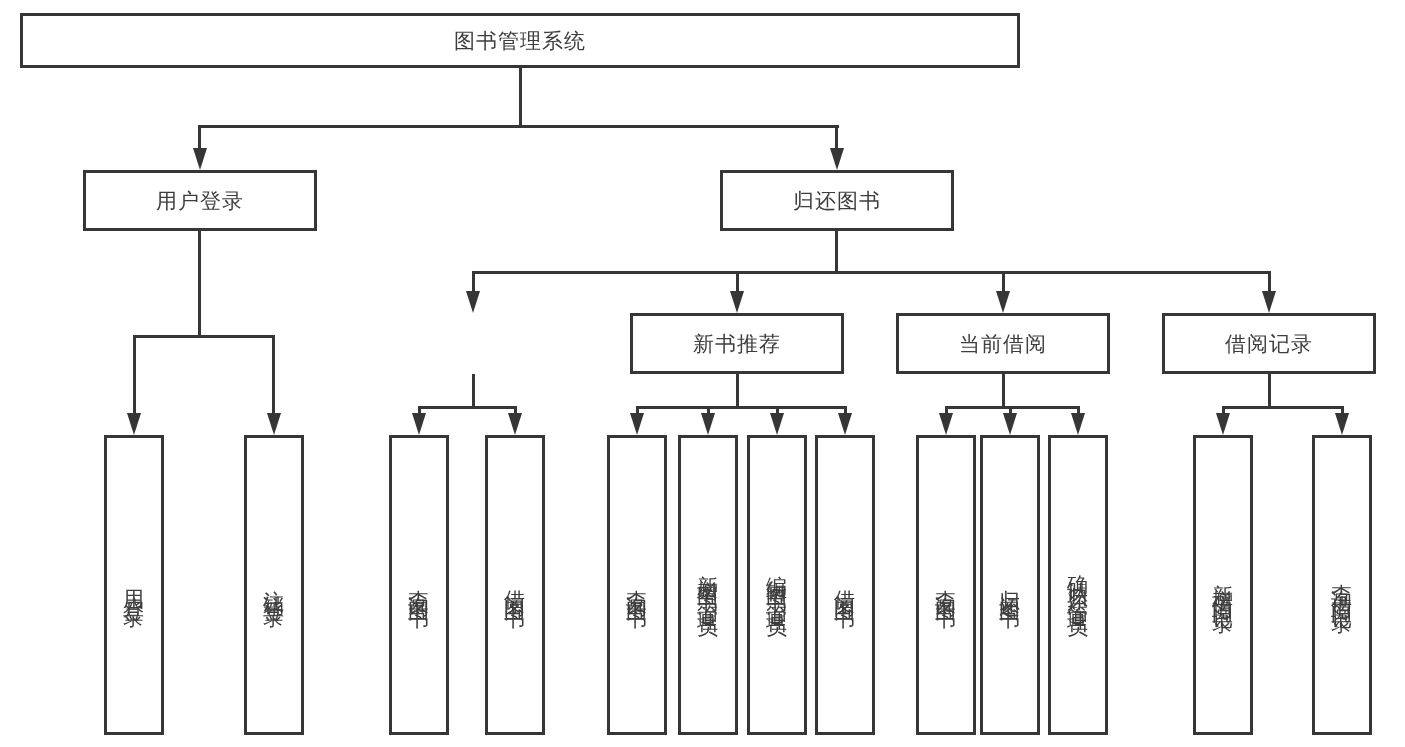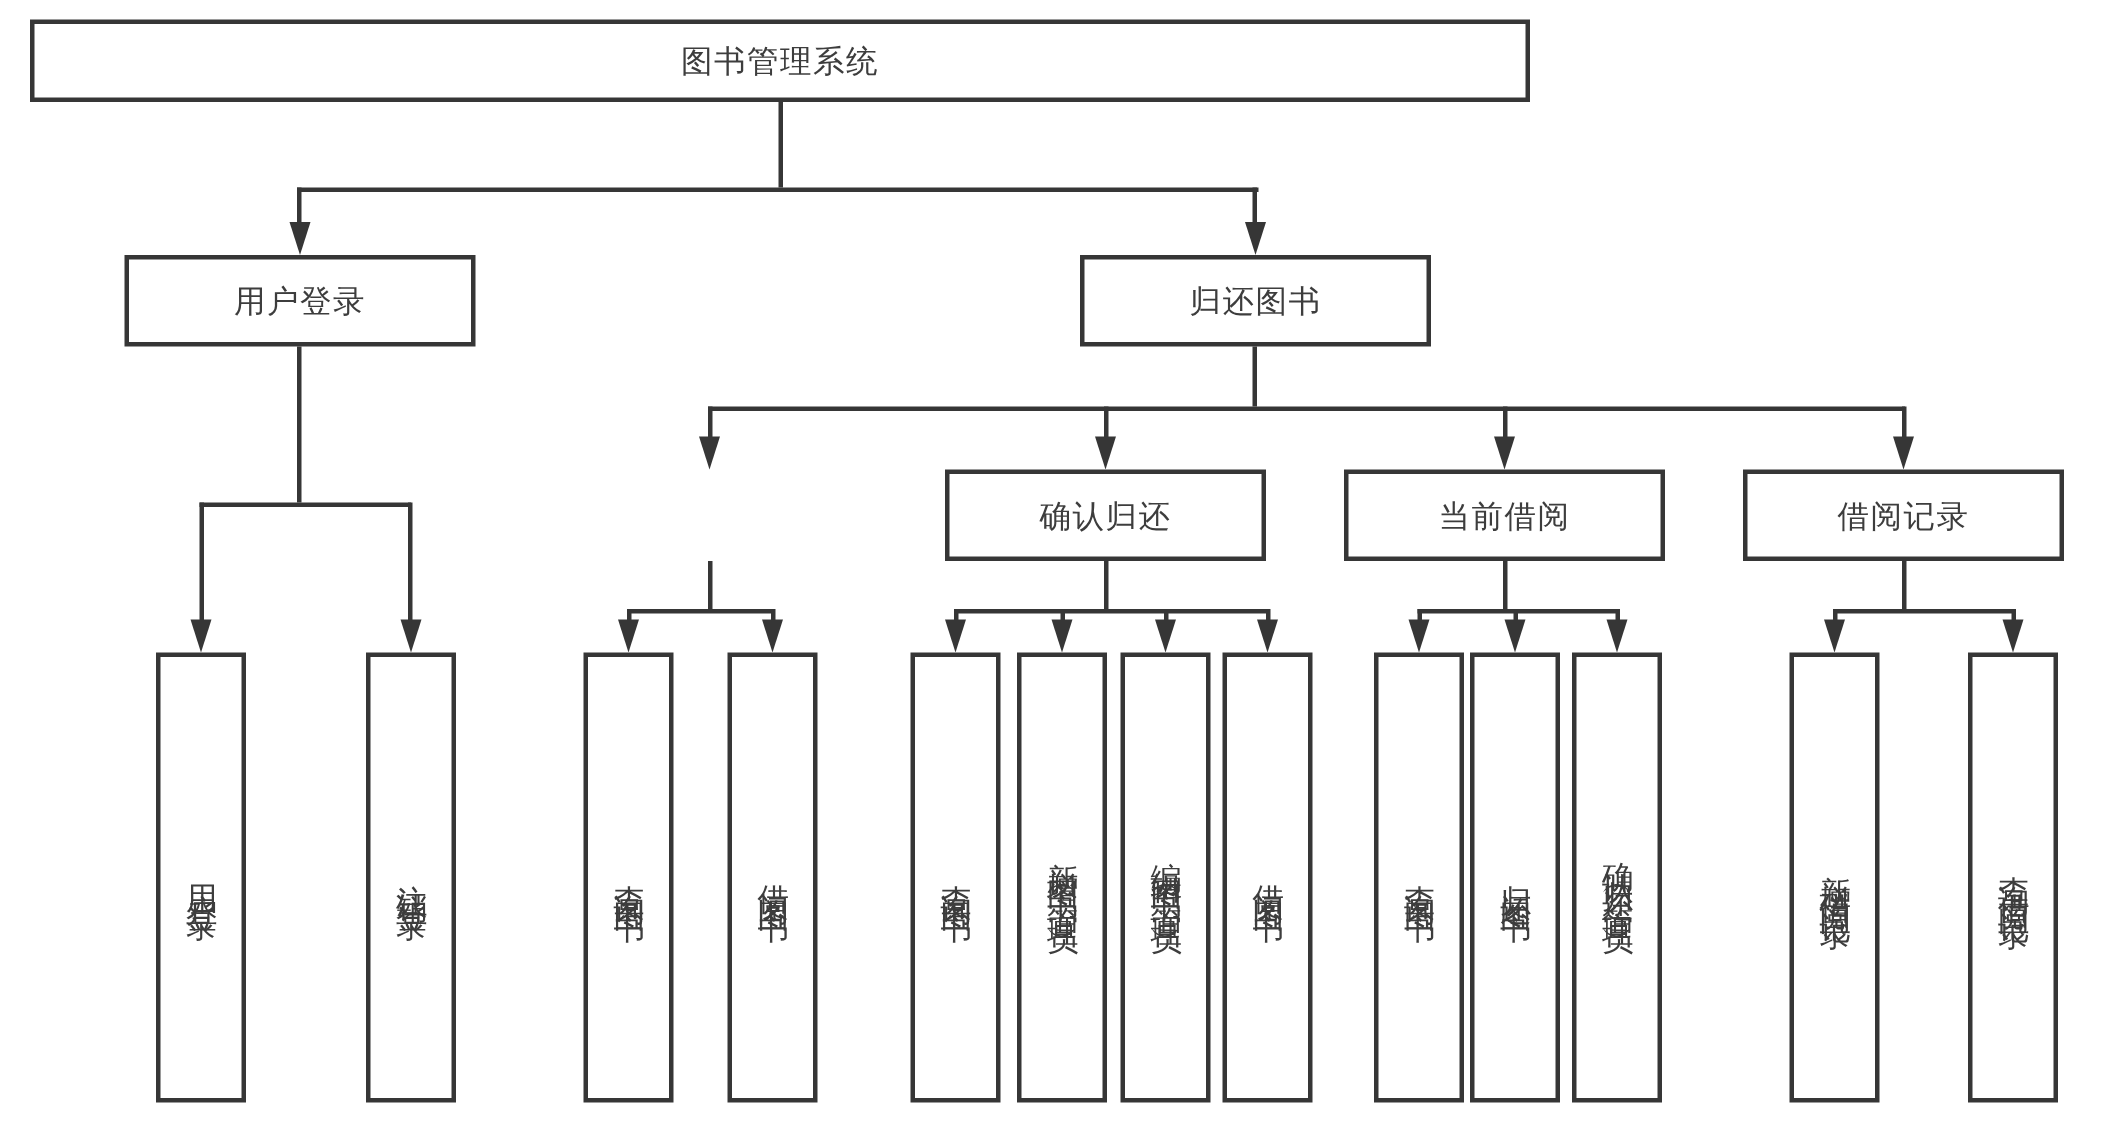--- a/index.html
+++ b/index.html
@@ -95,21 +95,21 @@
   <div class="hl" style="left:472px; top:271px; width:798px;"></div>
   <div class="vl" style="left:472px; top:271px; height:22px;"></div>
   <div class="ar" style="left:466px; top:291px;"></div>
   <div class="vl" style="left:736px; top:271px; height:22px;"></div>
   <div class="ar" style="left:730px; top:291px;"></div>
   <div class="vl" style="left:1002px; top:271px; height:22px;"></div>
   <div class="ar" style="left:996px; top:291px;"></div>
   <div class="vl" style="left:1268px; top:271px; height:22px;"></div>
   <div class="ar" style="left:1262px; top:291px;"></div>
 
-  <div class="box h" style="left:630px; top:313px; width:214px; height:61px;">确认归还</div>
+  <div class="box h" style="left:630px; top:313px; width:214px; height:61px;">新书推荐</div>
   <div class="box h" style="left:896px; top:313px; width:214px; height:61px;">当前借阅</div>
   <div class="box h" style="left:1162px; top:313px; width:214px; height:61px;">借阅记录</div>
 
   <div class="vl" style="left:472px; top:374px; height:32px;"></div>
   <div class="hl" style="left:418px; top:406px; width:98px;"></div>
   <div class="vl" style="left:418px; top:406px; height:10px;"></div>
   <div class="ar" style="left:412px; top:413px;"></div>
   <div class="vl" style="left:514px; top:406px; height:10px;"></div>
   <div class="ar" style="left:508px; top:413px;"></div>
 

